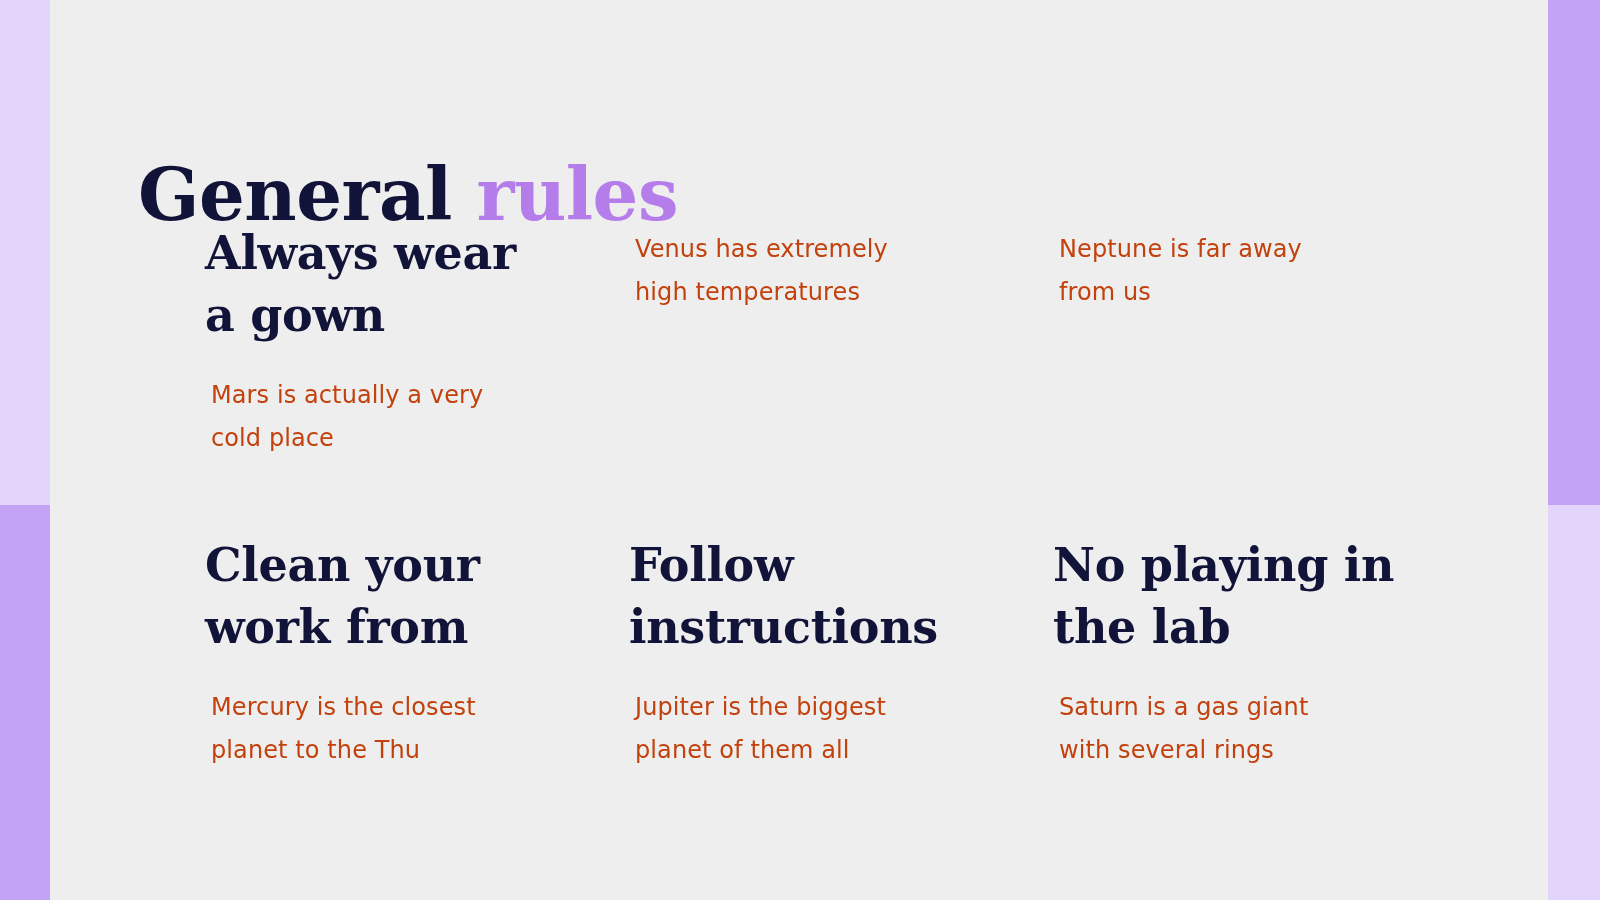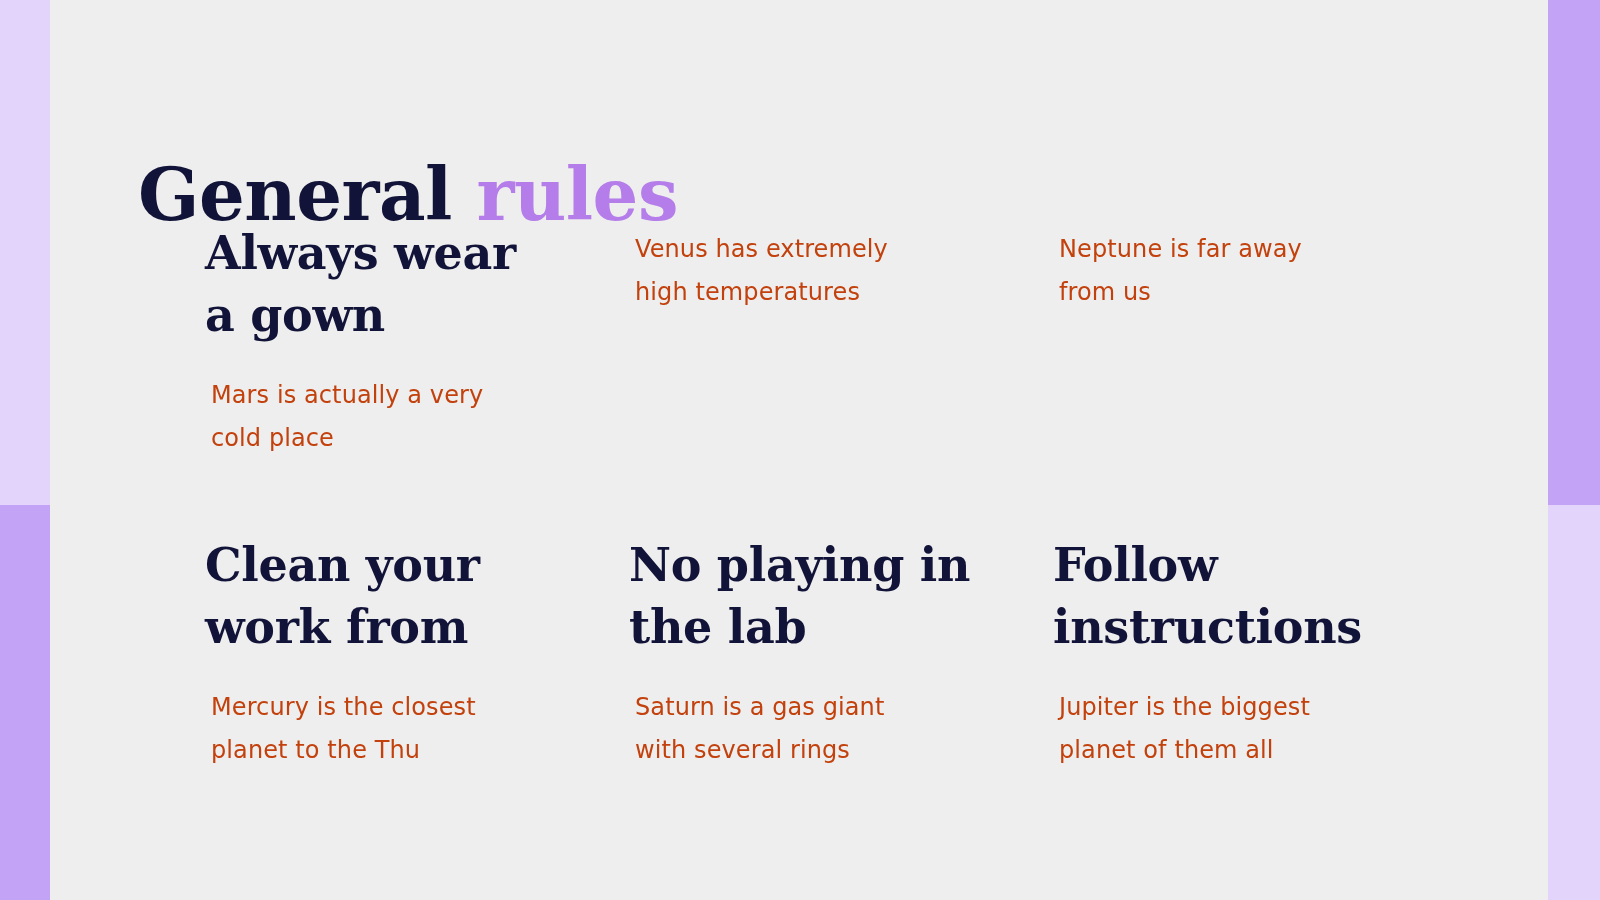--- a/index.html
+++ b/index.html
@@ -132,27 +132,27 @@
     </div>
 
     <div class="rule-card">
       <h2 class="rule-title">Clean your
 work from</h2>
       <p class="rule-desc">Mercury is the closest
 planet to the Thu</p>
     </div>
 
     <div class="rule-card">
+      <h2 class="rule-title">Follow
+instructions</h2>
+      <p class="rule-desc">Jupiter is the biggest
+planet of them all</p>
+    </div>
+
+    <div class="rule-card">
       <h2 class="rule-title">No playing in
 the lab</h2>
       <p class="rule-desc">Saturn is a gas giant
 with several rings</p>
     </div>
 
-    <div class="rule-card">
-      <h2 class="rule-title">Follow
-instructions</h2>
-      <p class="rule-desc">Jupiter is the biggest
-planet of them all</p>
-    </div>
-
   </div>
 </div>
 
 </body></html>

